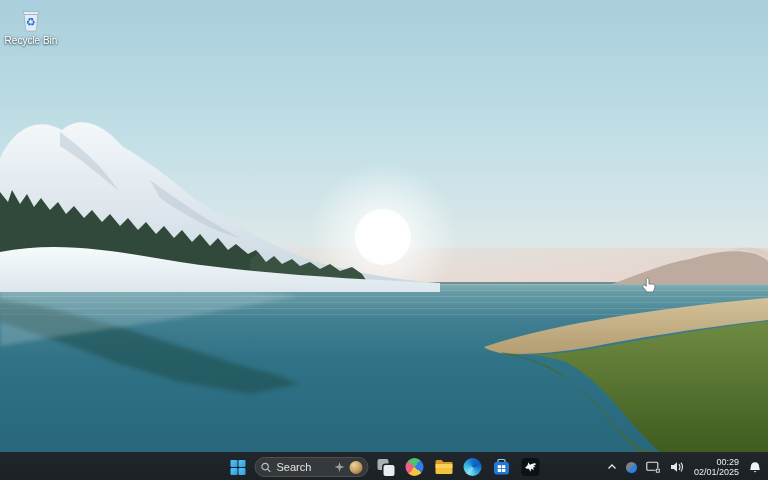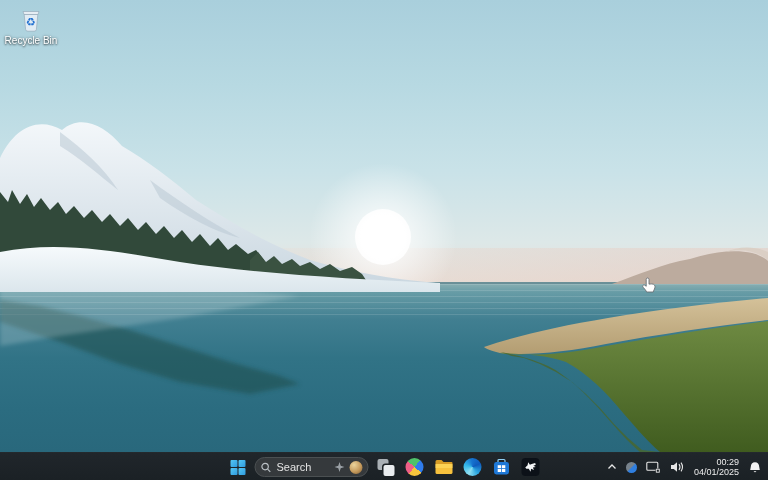--- a/index.html
+++ b/index.html
@@ -222,21 +222,21 @@
       </div>
       <div class="tray-btn">
         <svg width="14" height="12" viewBox="0 0 14 12">
           <polygon points="1,4 3.8,4 7,1.2 7,10.8 3.8,8 1,8" fill="#e6e6e6"></polygon>
           <path d="M9,3 Q11,6 9,9" fill="none" stroke="#e6e6e6" stroke-width="1.1"></path>
           <path d="M11,1.6 Q14,6 11,10.4" fill="none" stroke="#e6e6e6" stroke-width="1.1"></path>
         </svg>
       </div>
       <div class="clock">
         <span>00:29</span>
-        <span>04/01/2025</span>
+        <span>02/01/2025</span>
       </div>
       <div class="tray-btn">
         <svg width="12" height="13" viewBox="0 0 12 13">
           <path d="M6,1.3 C8.6,1.3 10.2,3.2 10.2,5.8 L10.8,9 L1.2,9 L1.8,5.8 C1.8,3.2 3.4,1.3 6,1.3 Z" fill="#f2f2f2"></path>
           <path d="M4.6,10.2 a1.5,1.5 0 0 0 2.8,0 Z" fill="#f2f2f2"></path>
         </svg>
       </div>
     </div>
   </div>
 

